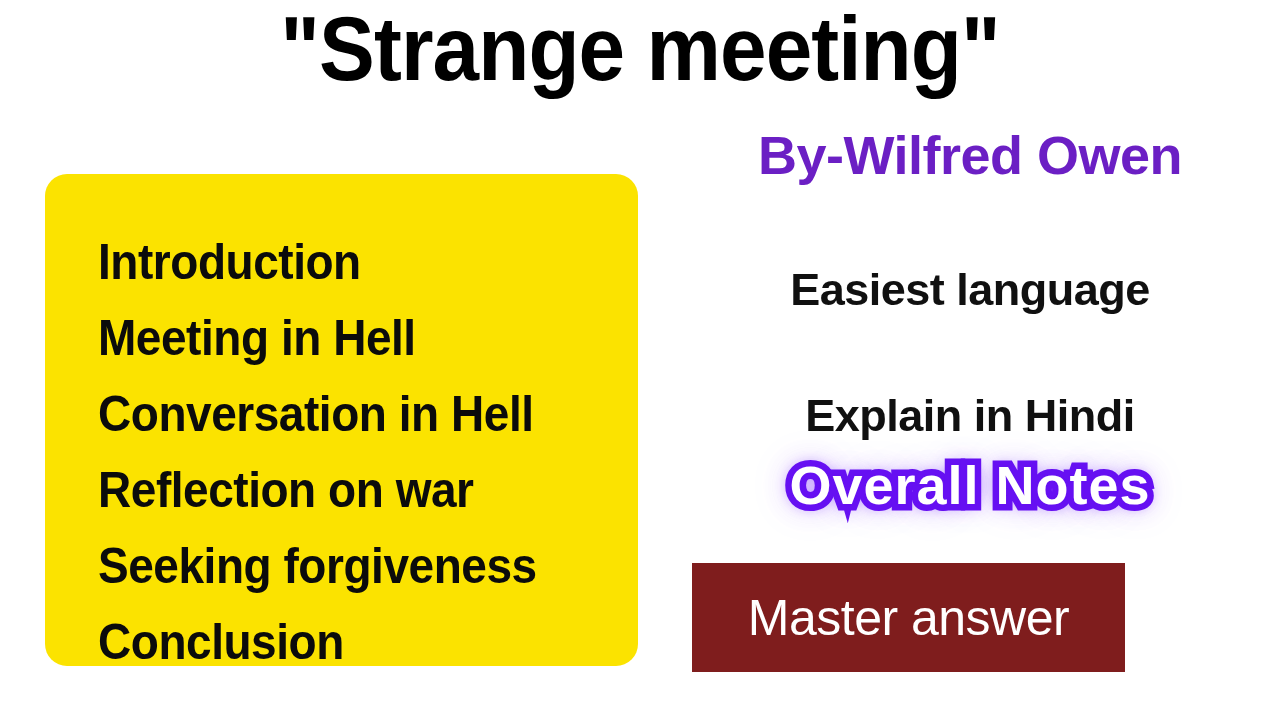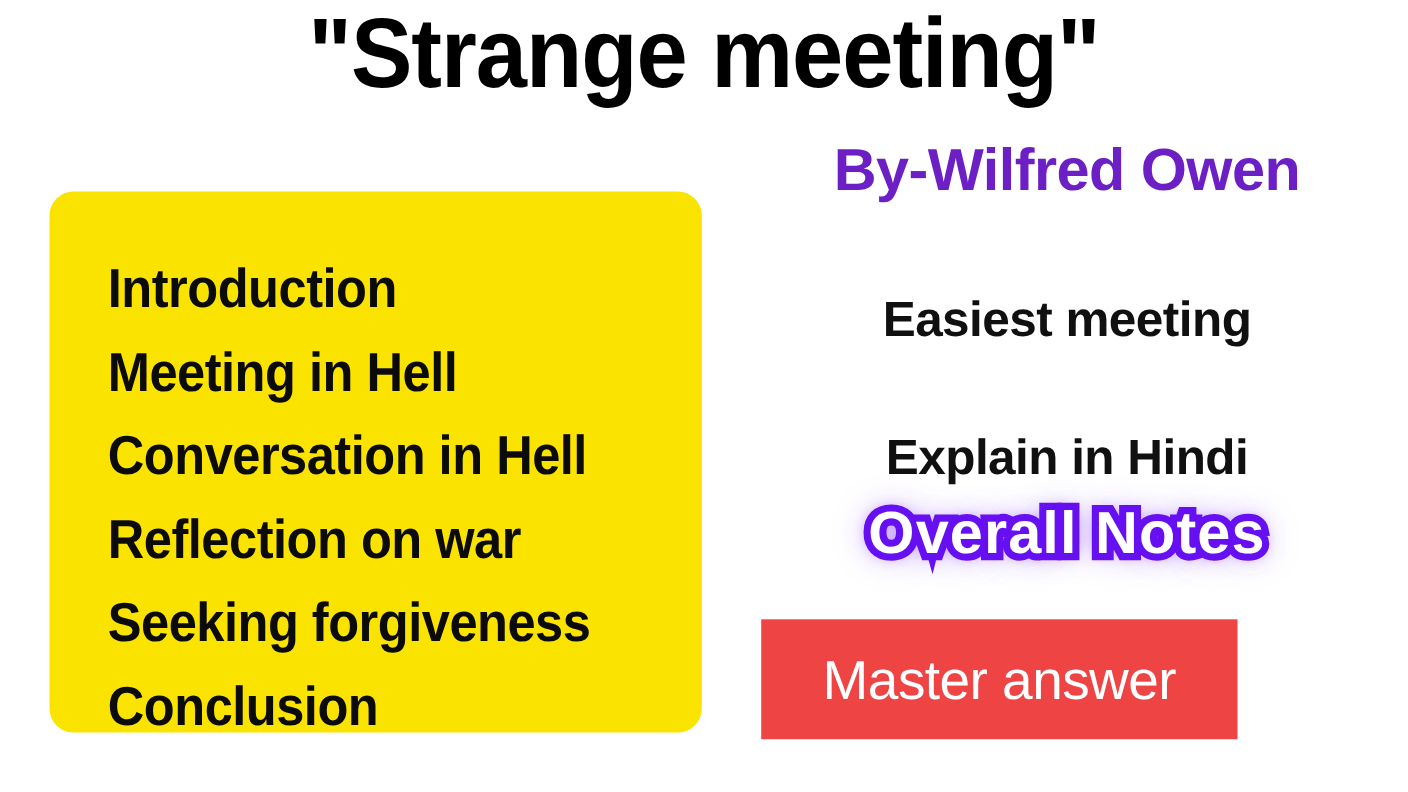--- a/index.html
+++ b/index.html
@@ -152,21 +152,21 @@
     paint-order: stroke fill;
   }
 
   
   .cta-bar {
     position: absolute;
     left: 32px;
     top: 563px;
     width: 433px;
     height: 109px;
-    background: #ef4444;
+    background: #7f1d1d;
     display: flex;
     align-items: center;
     justify-content: center;
   }
   .cta-label {
     font-family: "Liberation Sans", sans-serif;
     font-weight: normal;
     font-size: 50px;
     line-height: 58px;
     letter-spacing: -0.5px;
@@ -189,21 +189,21 @@
       <li>Reflection on war</li>
       <li>Seeking forgiveness</li>
       <li>Conclusion</li>
     </ul>
   </div>
 
   <div class="right-col">
 
     <div class="author">By-Wilfred Owen</div>
 
-    <div class="feature f1">Easiest meeting</div>
+    <div class="feature f1">Easiest language</div>
 
     <div class="feature f2">Explain in Hindi</div>
 
     <div class="notes-wrap">
       <div class="notes-glow">Overall Notes</div>
       <div class="notes-fill">Overall Notes</div>
     </div>
 
     <div class="cta-bar">
       <span class="cta-label">Master answer</span>

